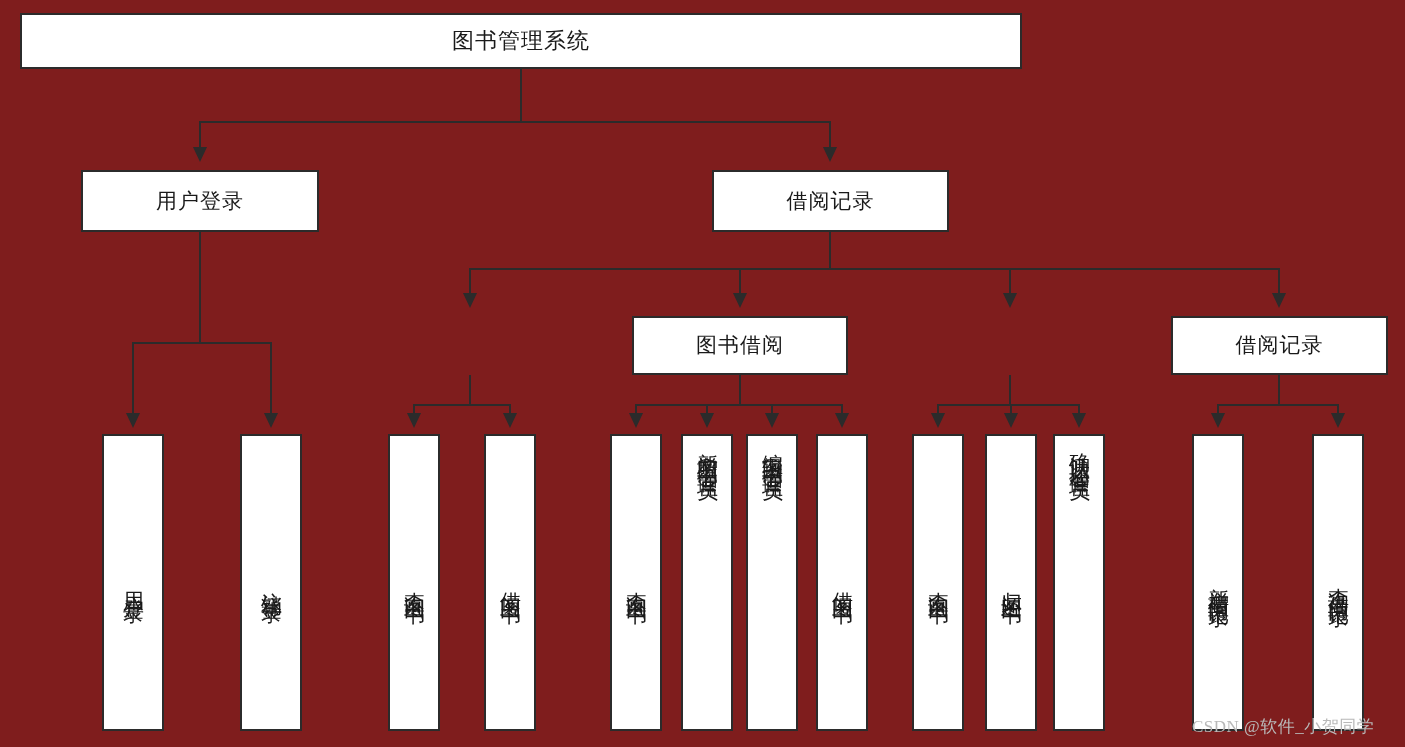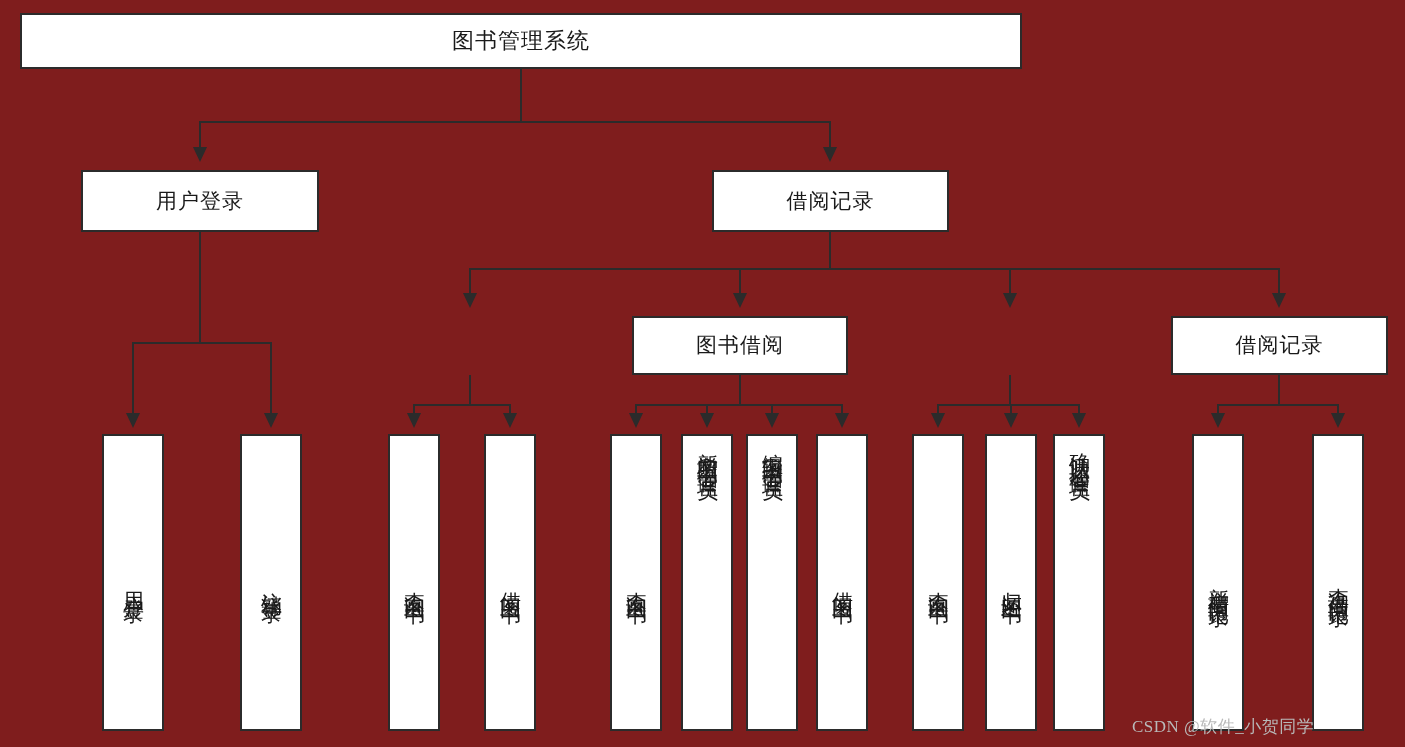--- a/index.html
+++ b/index.html
@@ -201,15 +201,15 @@
   <div class="ln v" style="left:1078px; top:404px; height:10px;"></div>
   <div class="arrow" style="left:1072px; top:413px;"></div>
 
   <div class="ln v" style="left:1278px; top:375px; height:30px;"></div>
   <div class="ln h" style="left:1217px; top:404px; width:122px;"></div>
   <div class="ln v" style="left:1217px; top:404px; height:10px;"></div>
   <div class="arrow" style="left:1211px; top:413px;"></div>
   <div class="ln v" style="left:1337px; top:404px; height:10px;"></div>
   <div class="arrow" style="left:1331px; top:413px;"></div>
 
-  <div id="watermark" style="left:1132px; top:715px;">CSDN @软件_小贺同学</div>
+  <div id="watermark" style="left:1192px; top:715px;">CSDN @软件_小贺同学</div>
 
 </div>
 
 </body></html>

